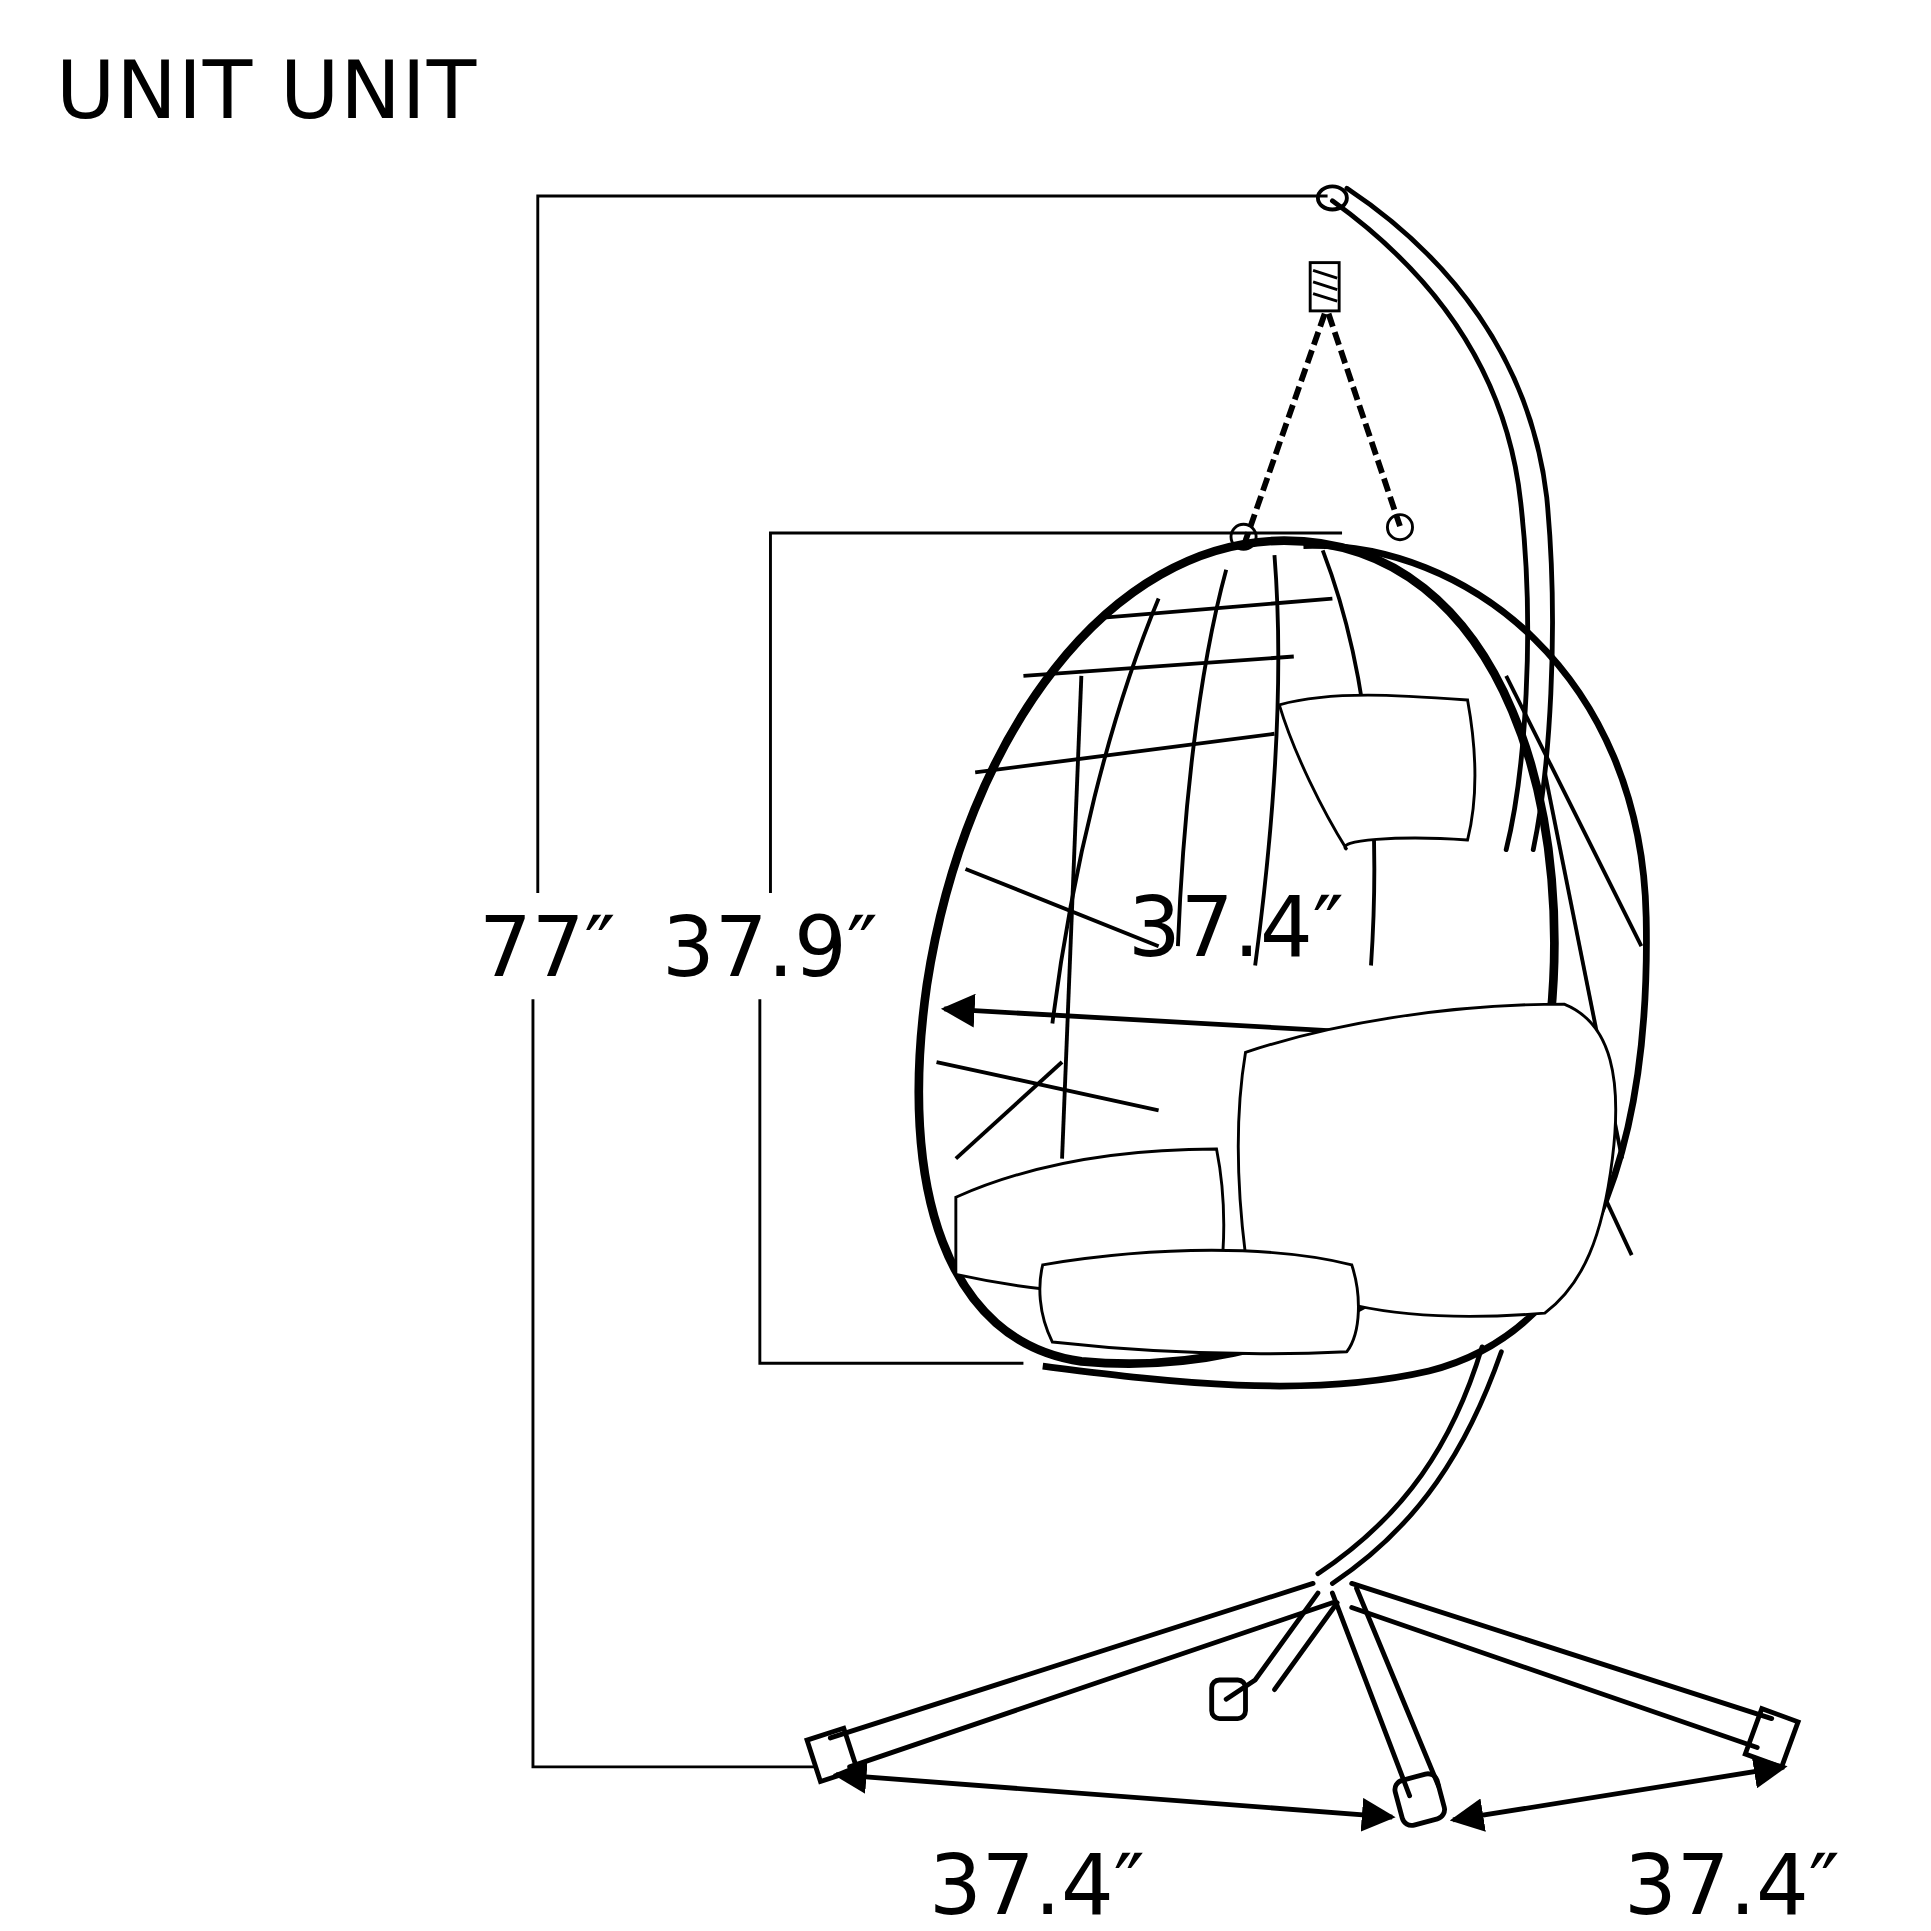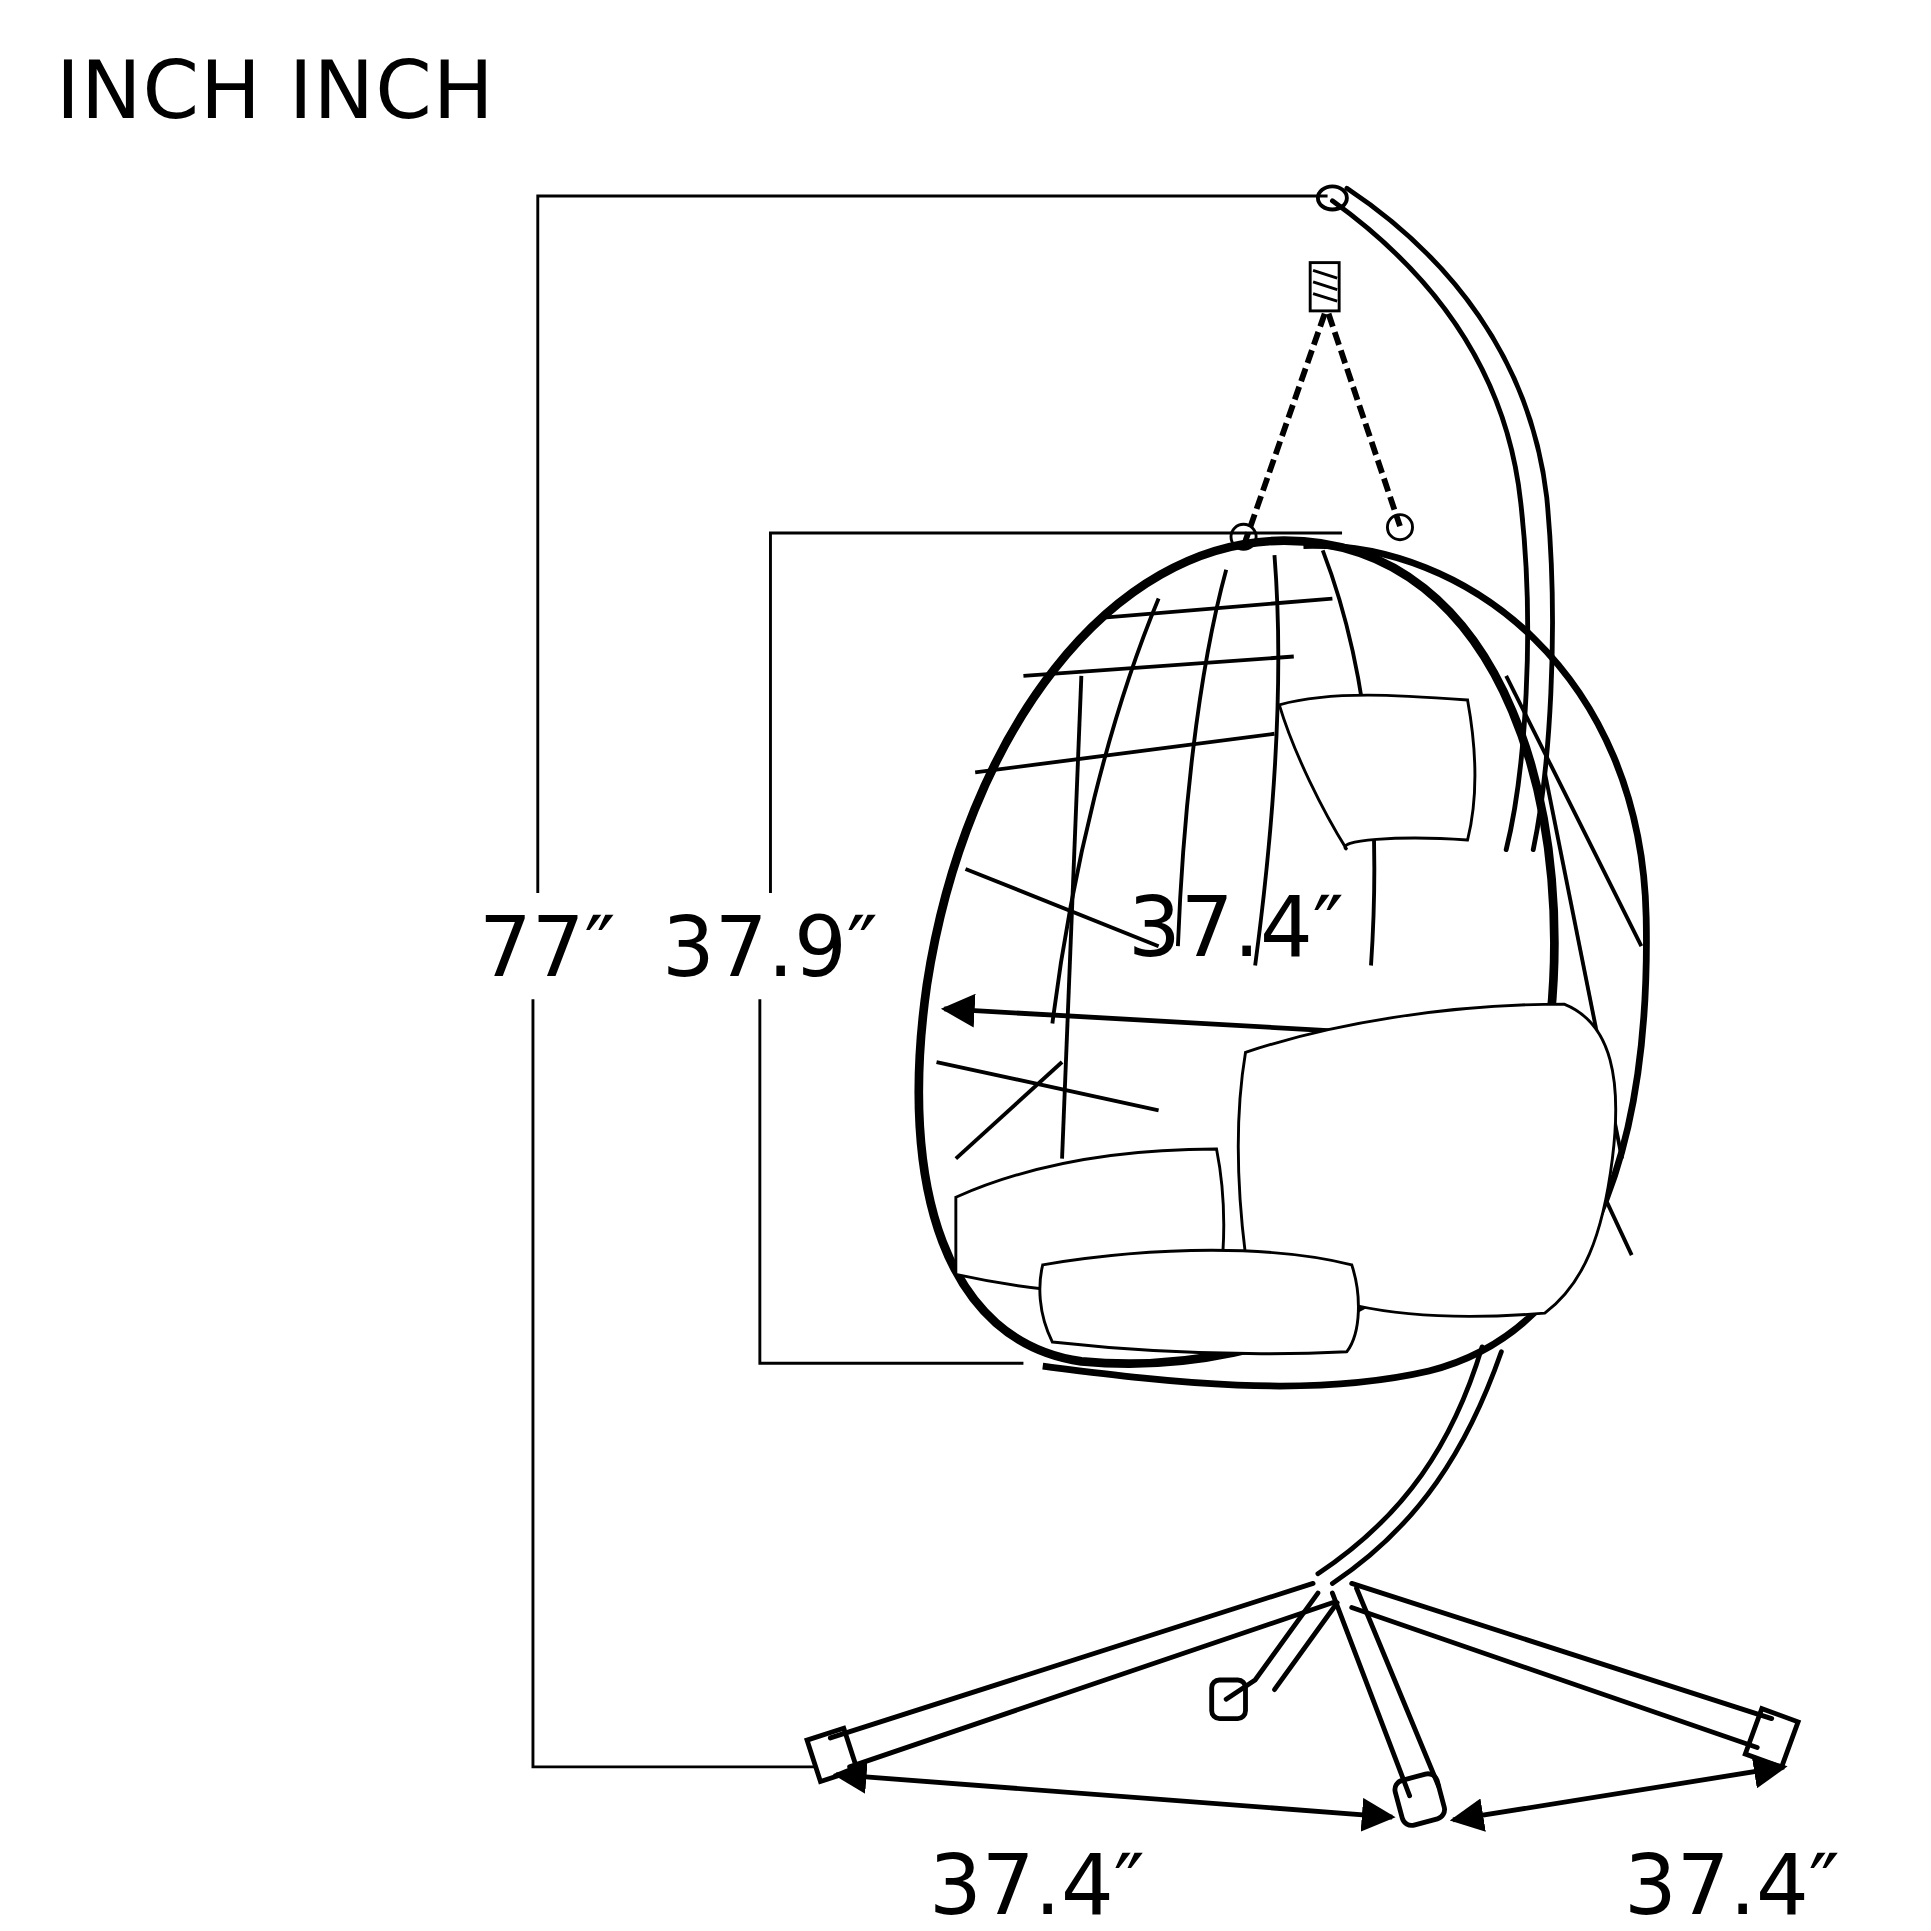--- a/index.html
+++ b/index.html
@@ -5,21 +5,21 @@
   html, body { margin:0; padding:0; background:#ffffff; }
   body { width:1931px; height:1931px; position:relative; overflow:hidden; font-family:"DejaVu Sans", sans-serif; color:#000; }
   .abs { position:absolute; }
   .title { left:56px; top:50px; font-size:81px; letter-spacing:1px; line-height:1; font-family:"DejaVu Sans", sans-serif; }
   .dim-label { font-size:83px; line-height:1; white-space:nowrap; font-family:"DejaVu Sans", sans-serif; }
   svg.drawing { position:absolute; left:0; top:0; }
 </style>
 </head>
 <body>
 
-<div class="abs title">INCH INCH</div>
+<div class="abs title">UNIT UNIT</div>
 
 <svg class="drawing" width="1931" height="1931" viewBox="0 0 2000 2000">
   <defs>
     <marker id="arr" viewBox="0 0 10 10" refX="9" refY="5" markerWidth="7" markerHeight="7" orient="auto-start-reverse">
       <path d="M0,0 L10,5 L0,10 z" fill="#000"></path>
     </marker>
   </defs>
 
   <g stroke="#000" stroke-width="3" fill="none">
     <polyline points="1375,203 557,203 557,925"></polyline>

